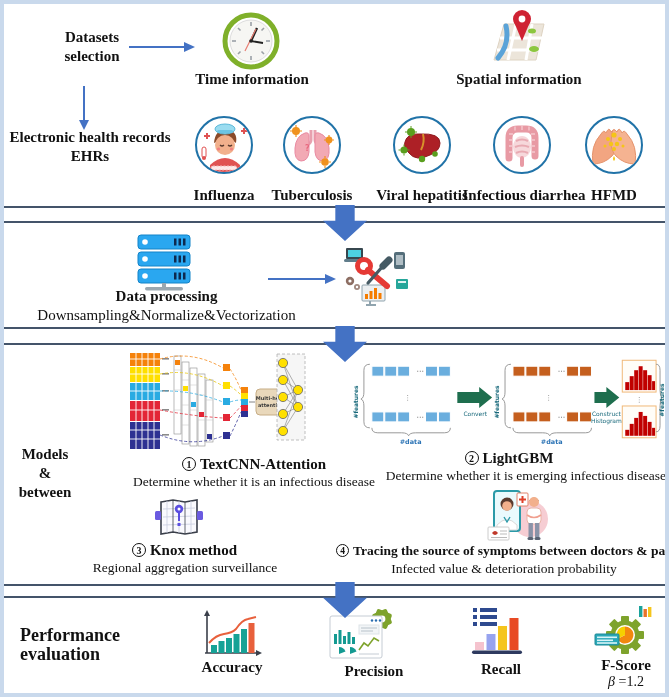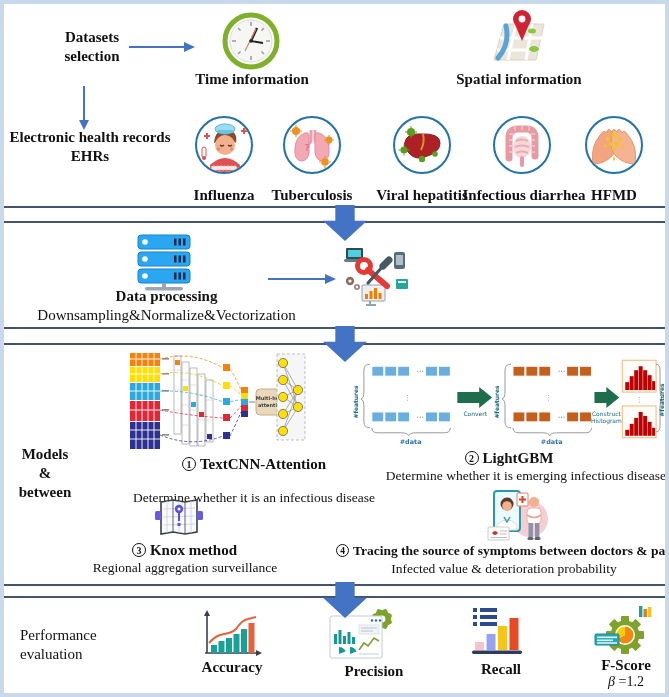--- a/index.html
+++ b/index.html
@@ -369,21 +369,21 @@
           <circle cx="161" cy="81" r="4.6"></circle>
         <circle cx="176" cy="40" r="4.6"></circle>
           <circle cx="176" cy="57" r="4.6"></circle>
       </g>
     </g>
   </svg>
 
   <div class="abs lbl nowrap" style="left:65px;top:110px;width:370px;">
     <span class="circnum">1</span><span>TextCNN-Attention</span>
   </div>
-  <div class="abs sub nowrap" style="left:65px;top:128px;width:370px;margin-top:16px;">Determine whether it is an infectious disease</div>
+  <div class="abs sub nowrap" style="left:65px;top:128px;width:370px;">Determine whether it is an infectious disease</div>
 
   <svg class="abs" style="left:346px;top:13px;" width="316" height="88" viewBox="0 0 318 88">
     <g id="lgb-left">
       <text x="8" y="44" font-size="6" fill="#17687a" font-weight="bold" text-anchor="middle" transform="rotate(-90 8 44)">#features</text>
       <path d="M20,6 Q14,6 14,12 L14,34 Q14,40 11,41 Q14,42 14,48 L14,64 Q14,70 20,70" fill="none" stroke="#999" stroke-width="1"></path>
       <g fill="#6aaede" stroke="#fff" stroke-width="1">
         <rect x="22" y="8" width="12" height="10"></rect>
           <rect x="35" y="8" width="12" height="10"></rect>
           <rect x="48" y="8" width="12" height="10"></rect>
         <rect x="76" y="8" width="12" height="10"></rect>
@@ -507,21 +507,21 @@
   </svg>
   <div class="abs nowrap" style="left:332px;top:197px;width:332px;font-weight:bold;font-size:13.5px;line-height:17px;text-align:center;">
     <span class="circnum" style="width:13px;height:13px;line-height:12px;font-size:9.5px;">4</span><span>Tracing the source of symptoms between doctors &amp; patients</span>
   </div>
   <div class="abs sub nowrap" style="left:380px;top:215px;width:240px;text-align:center;">Infected value &amp; deterioration probability</div>
 </div>
 
 <div class="block-arrow" style="top:582px;"></div>
 
 <div class="sec" id="sec4">
-  <div class="abs" style="left:16px;top:28px;width:110px;font-weight:normal;font-size:15px;line-height:19px;">
+  <div class="abs" style="left:16px;top:28px;width:110px;font-weight:bold;font-size:18px;line-height:19px;">
     <div>Performance</div>
     <div>evaluation</div>
   </div>
 
   <svg class="abs" style="left:196px;top:12px;" width="62" height="48" viewBox="0 0 62 48">
     <line x1="7" y1="4" x2="7" y2="43" stroke="#3a3f4a" stroke-width="1.6"></line>
     <line x1="5" y1="43" x2="58" y2="43" stroke="#3a3f4a" stroke-width="1.6"></line>
     <polygon points="4,6 10,6 7,0" fill="#3a3f4a"></polygon>
     <polygon points="56,40 56,46 62,43" fill="#3a3f4a"></polygon>
     <g fill="#16a296">

